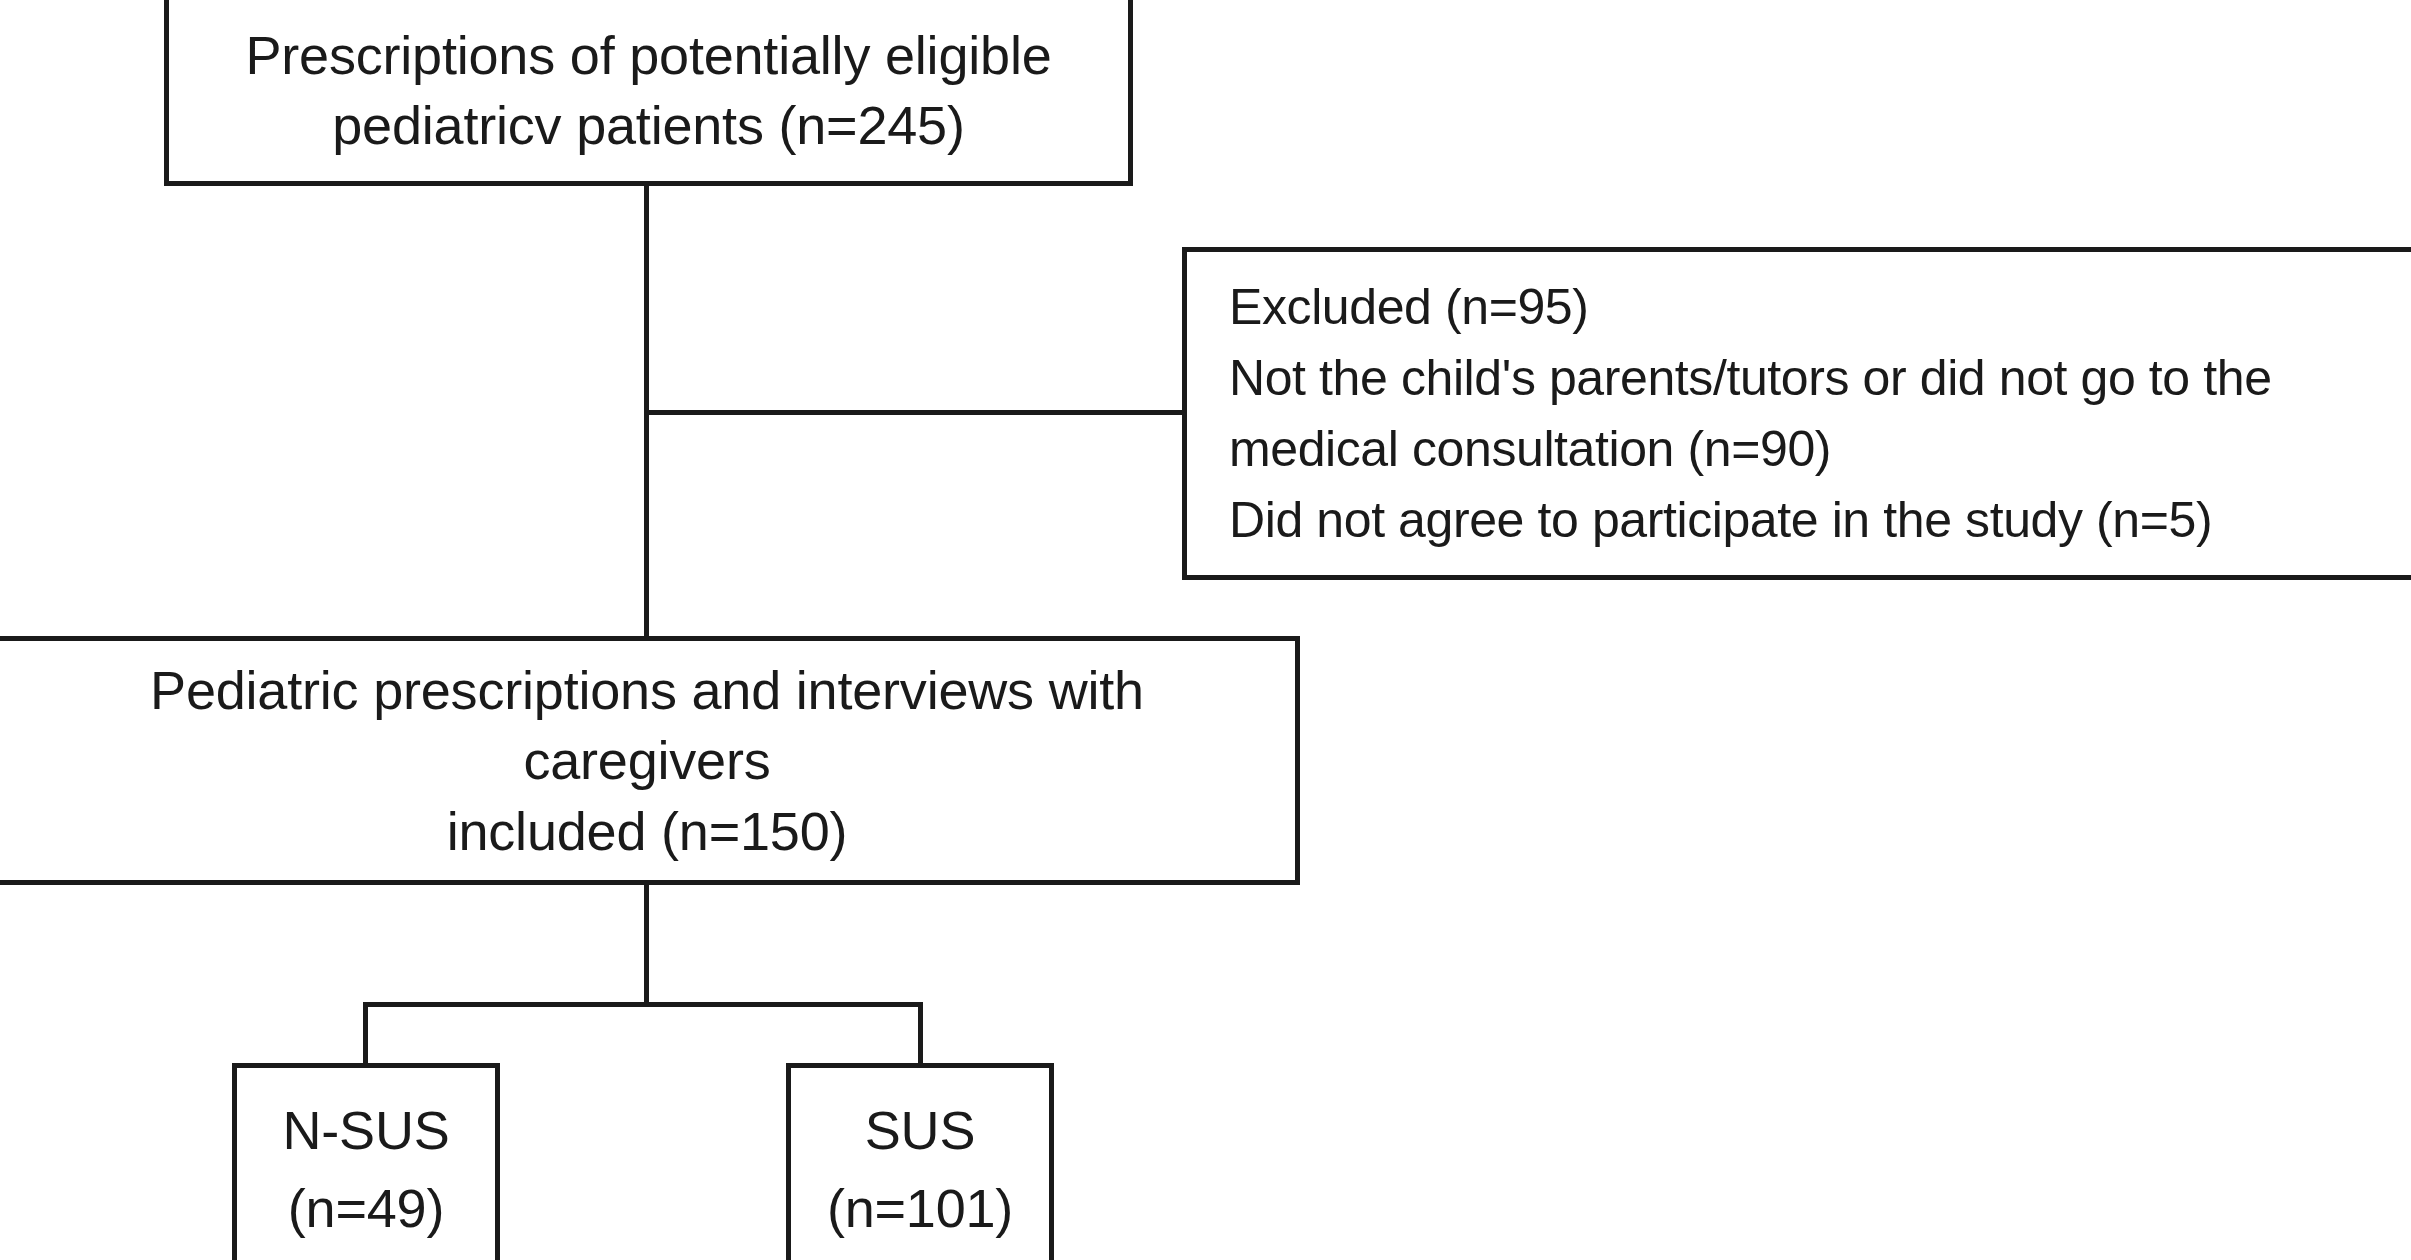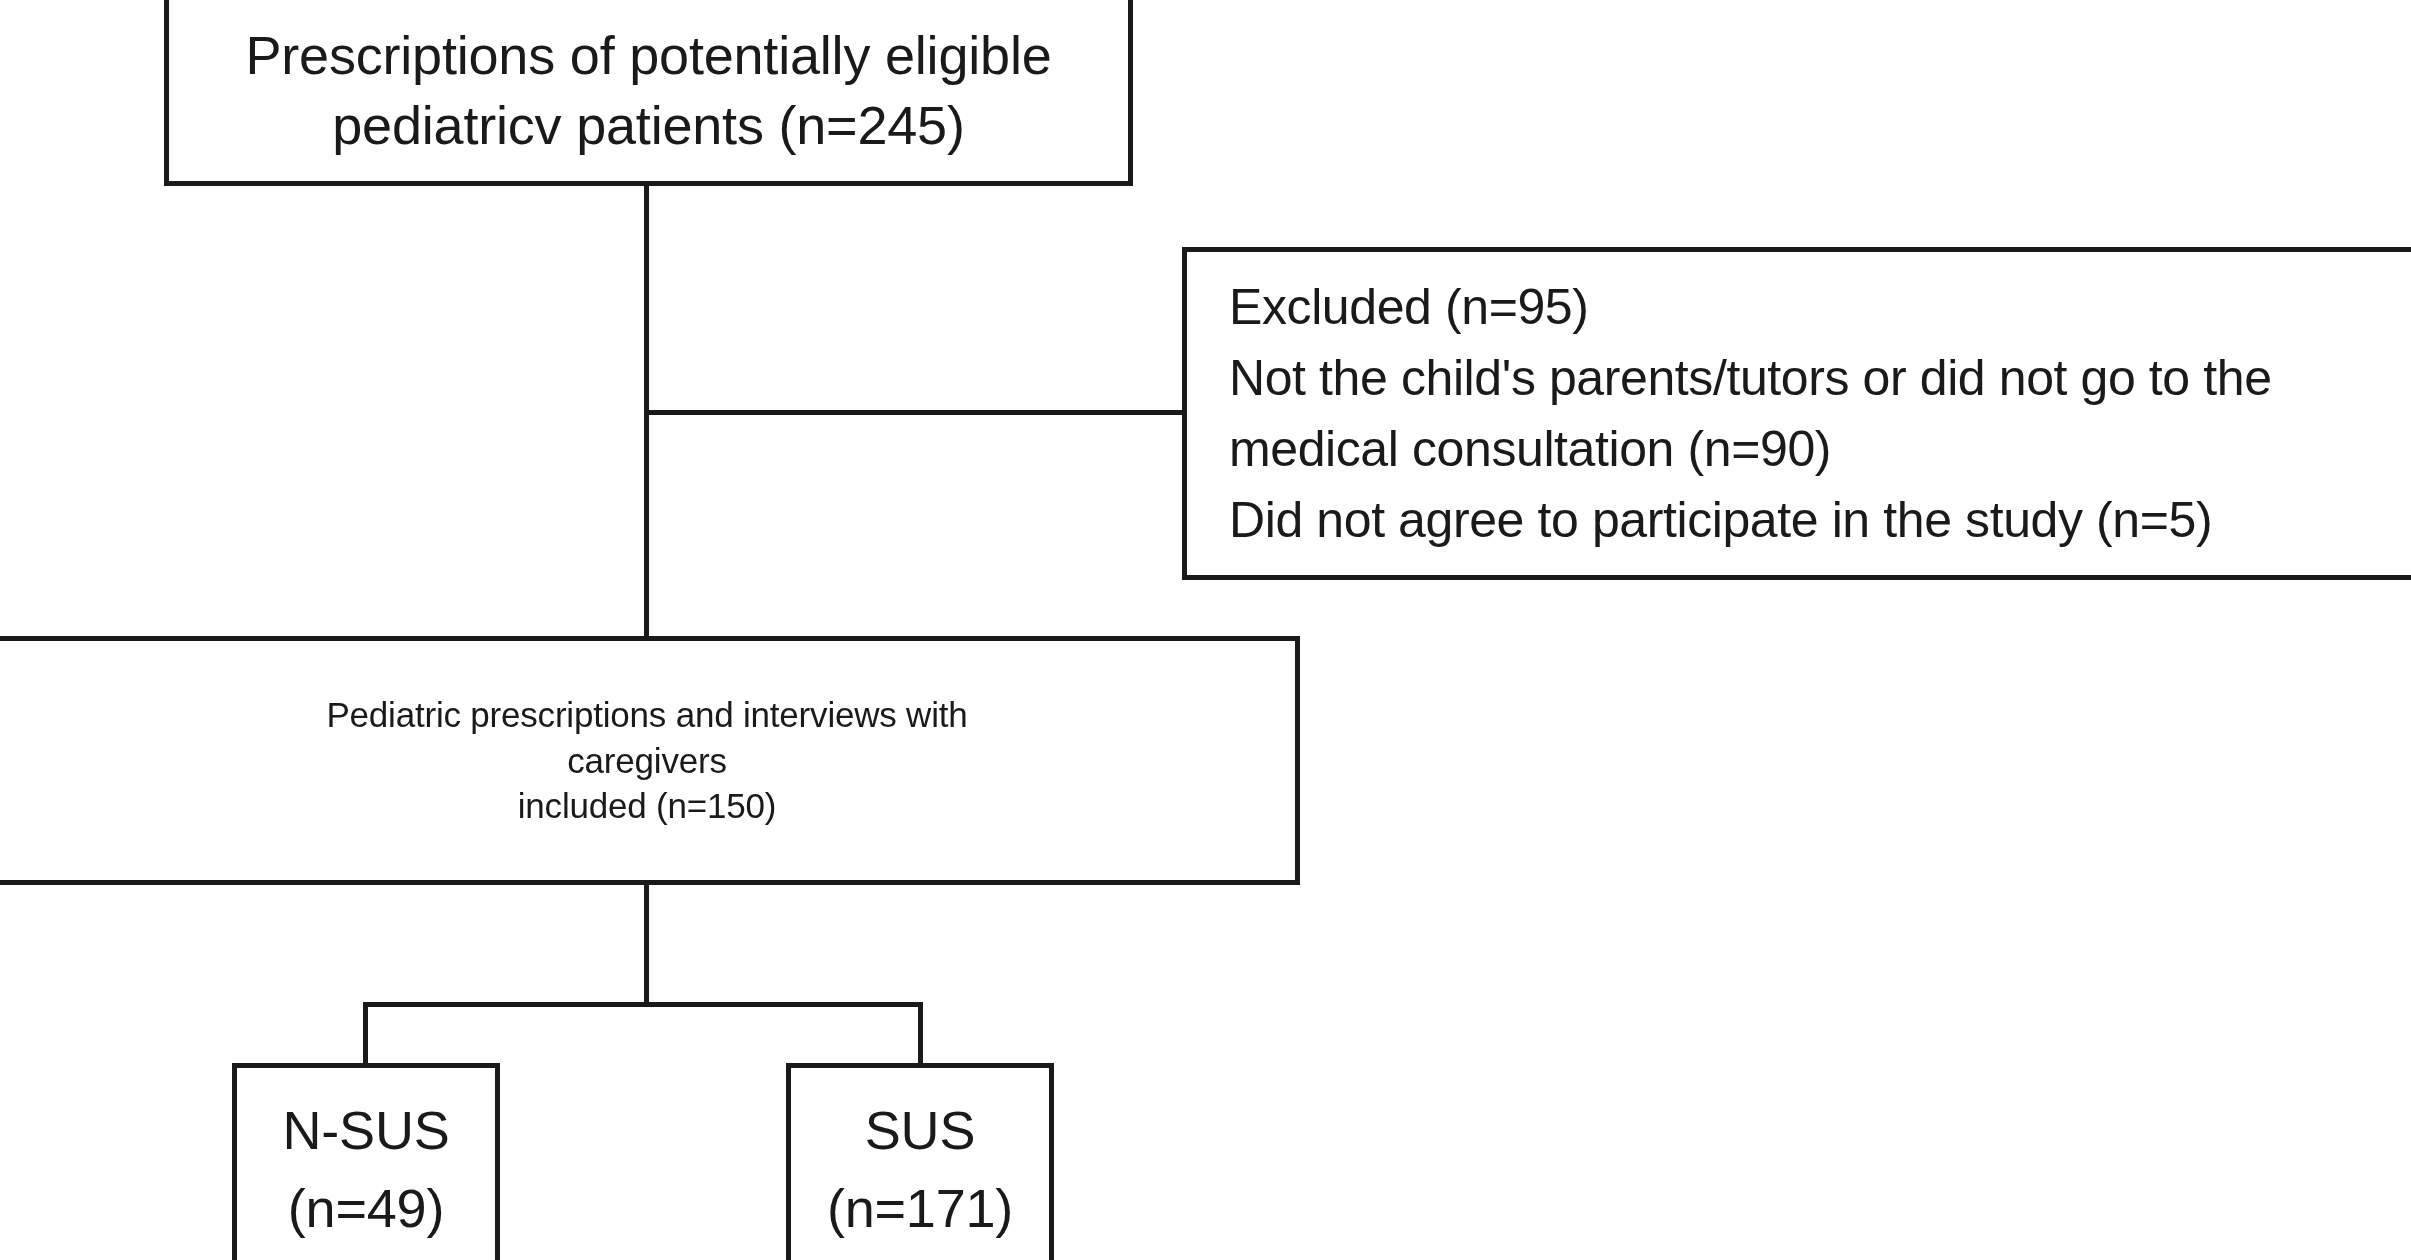--- a/index.html
+++ b/index.html
@@ -69,21 +69,21 @@
   }
 
   
   #box-included {
     left: -6px;
     top: 636px;
     width: 1306px;
     height: 249px;
   }
   #box-included .node-text {
-    font-size: 35px;
+    font-size: 54px;
     padding: 0 24px;
   }
 
   
   #box-nsus {
     left: 232px;
     top: 1063px;
     width: 268px;
     height: 212px;
   }
@@ -153,16 +153,16 @@
 included (n=150)</span>
   </div>
 
   <div class="node" id="box-nsus">
     <span class="node-text">N-SUS
 (n=49)</span>
   </div>
 
   <div class="node" id="box-sus">
     <span class="node-text">SUS
-(n=171)</span>
+(n=101)</span>
   </div>
 
 </div>
 
 </body></html>

